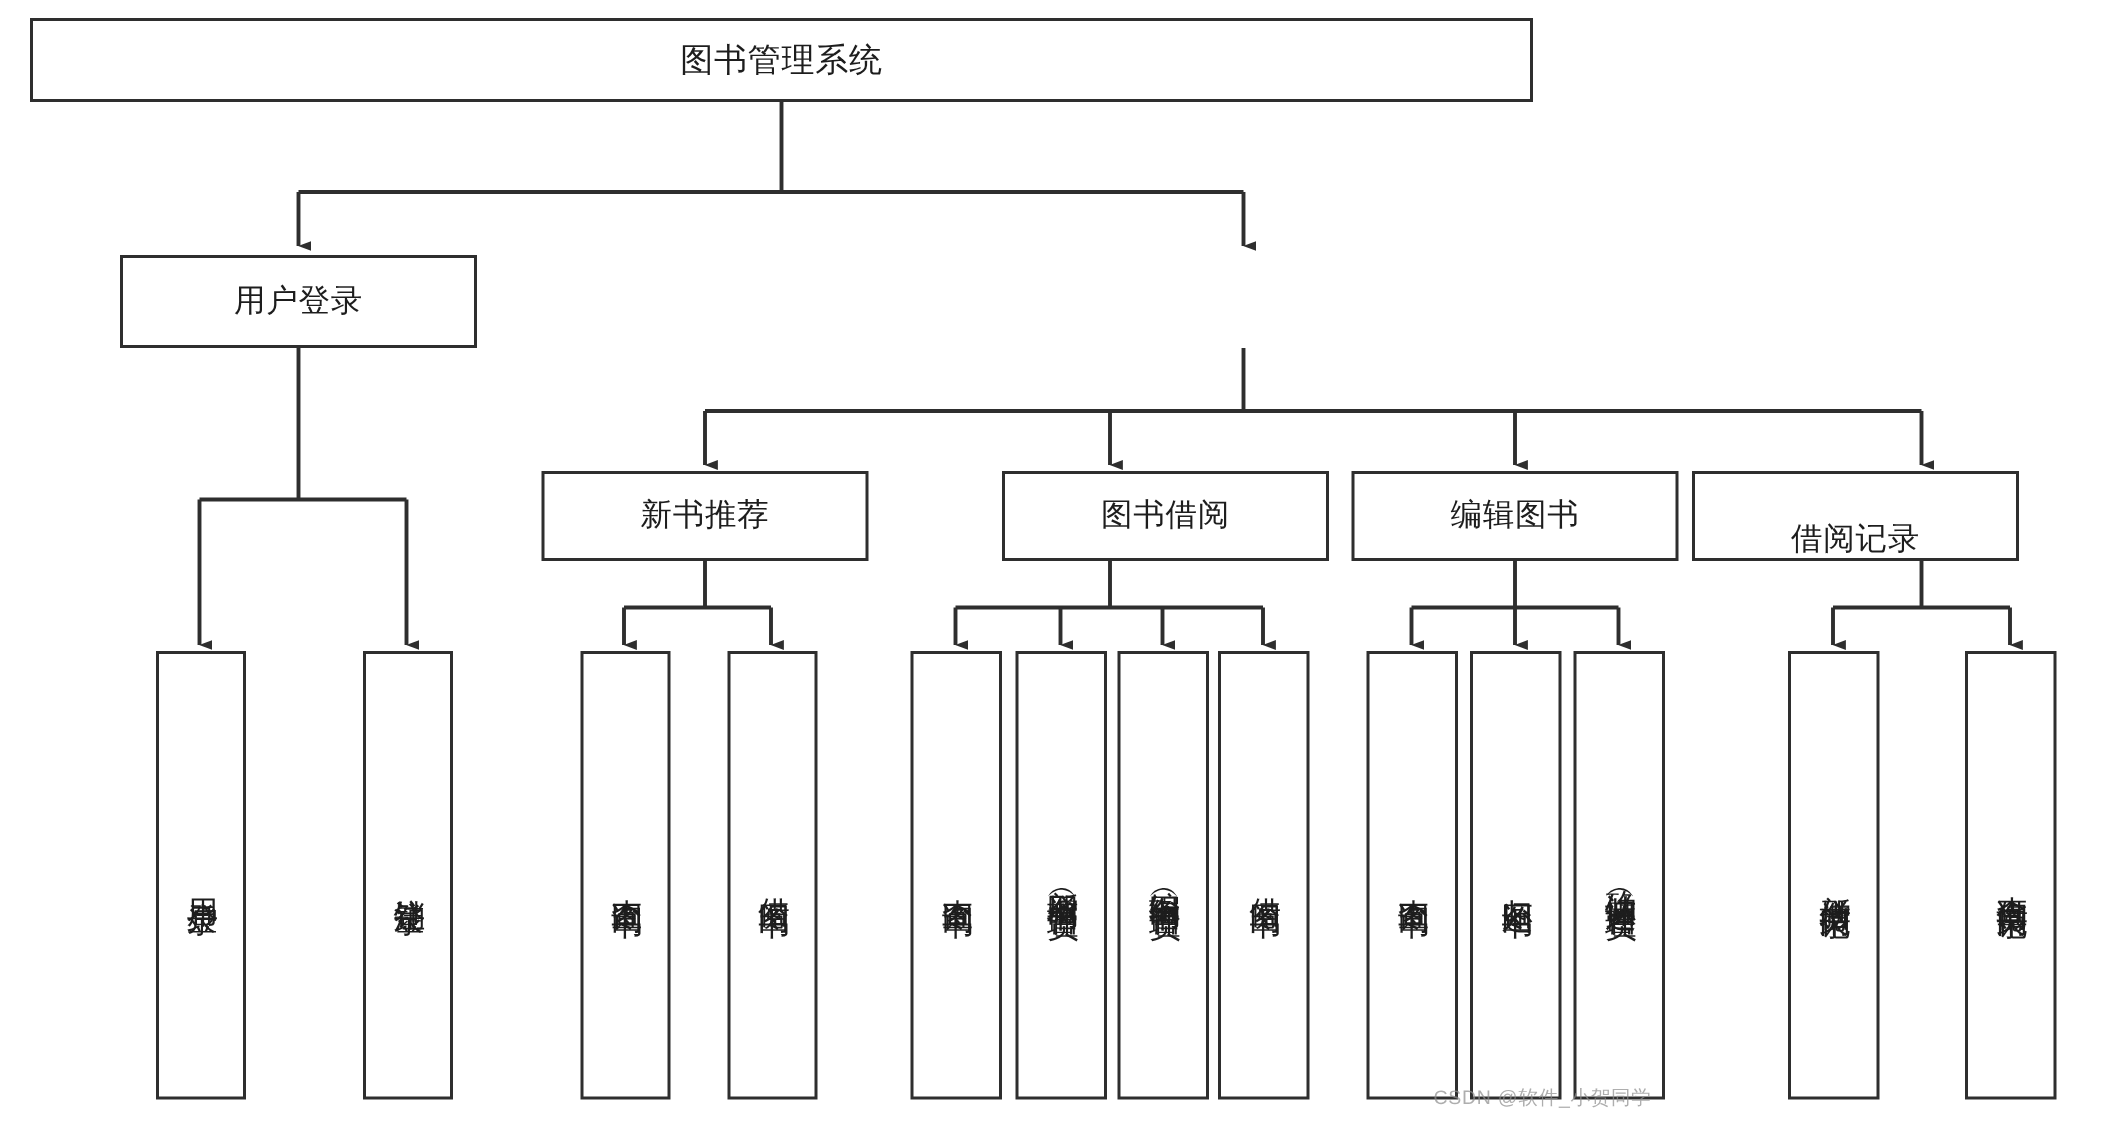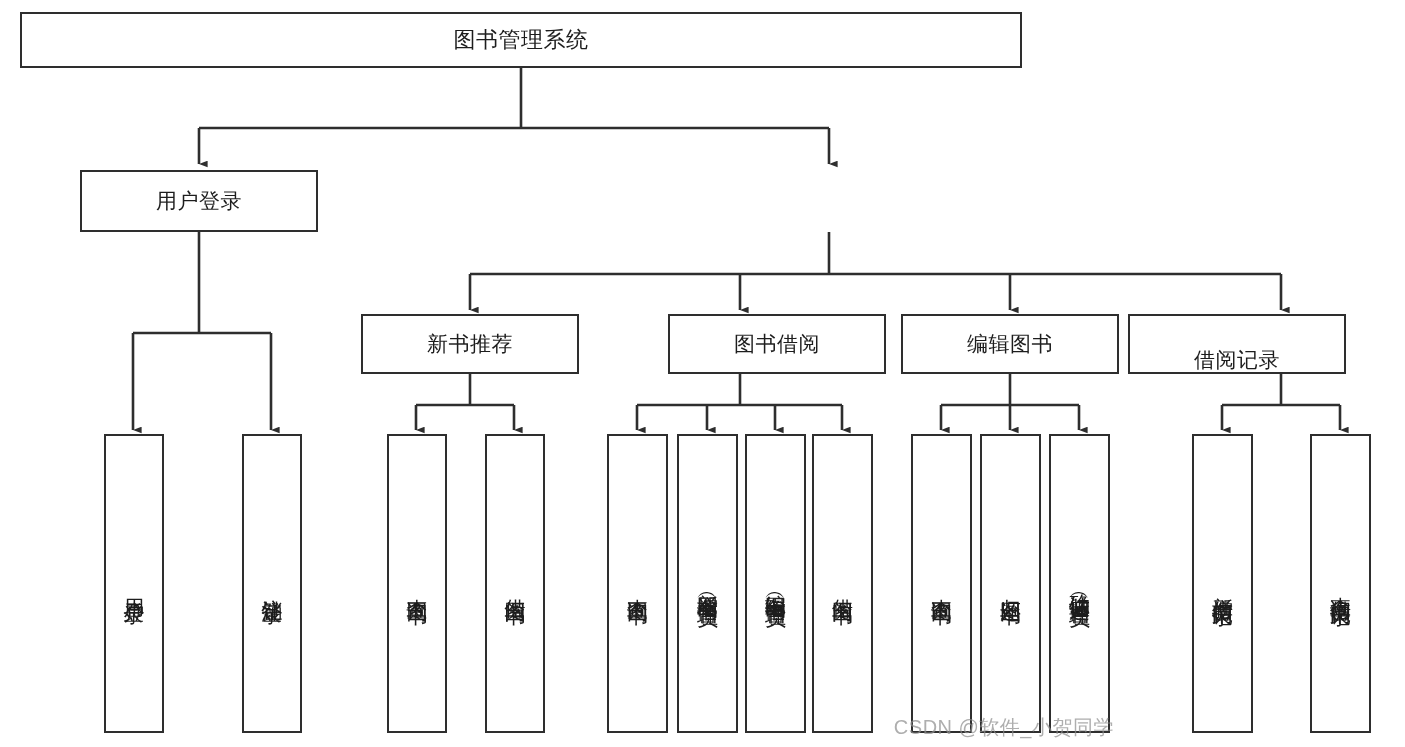--- a/index.html
+++ b/index.html
@@ -53,23 +53,23 @@
     writing-mode: vertical-rl;
     text-orientation: upright;
     font-size: 21px;
     color: #1d1d1d;
     letter-spacing: 2px;
     line-height: 1.05;
     white-space: nowrap;
   }
   .watermark {
     position: absolute;
-    right: 0;
+    right: 13px;
     bottom: 6px;
-    font-size: 20px;
+    font-size: 13px;
     color: #8f8f8f;
     opacity: 0.72;
     white-space: nowrap;
     letter-spacing: 0.5px;
   }
 </style>
 </head>
 <body>
 
 <div id="diagram-root">

